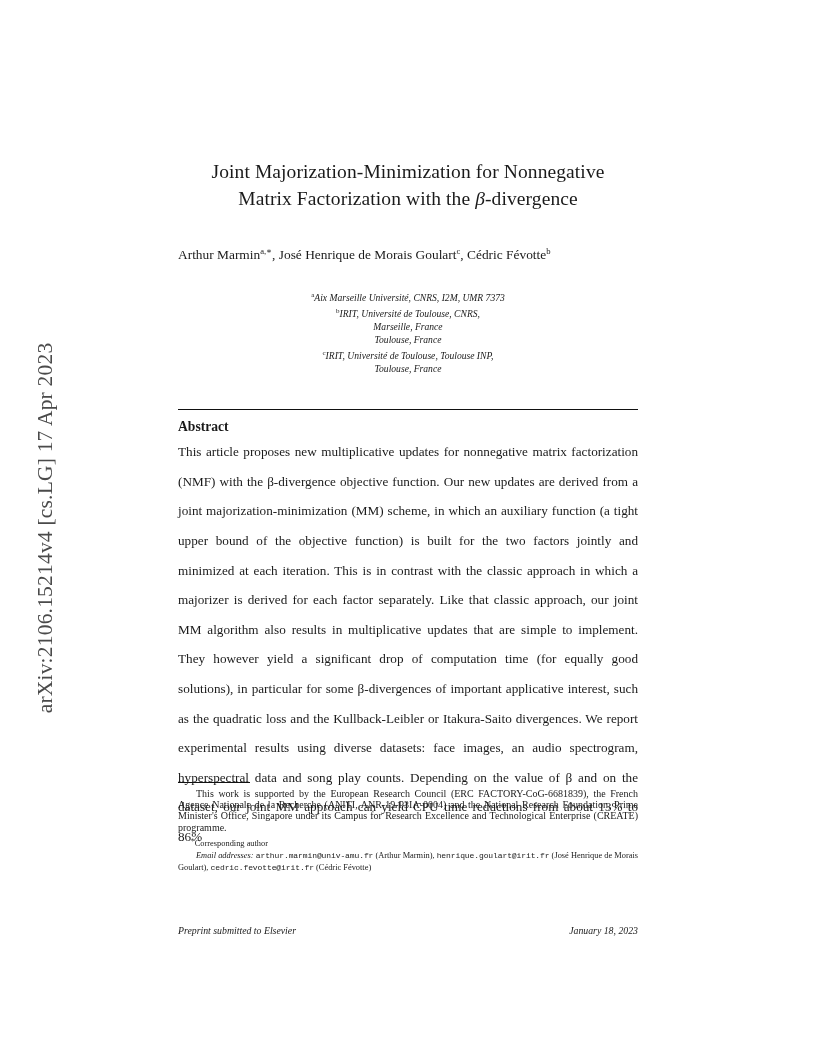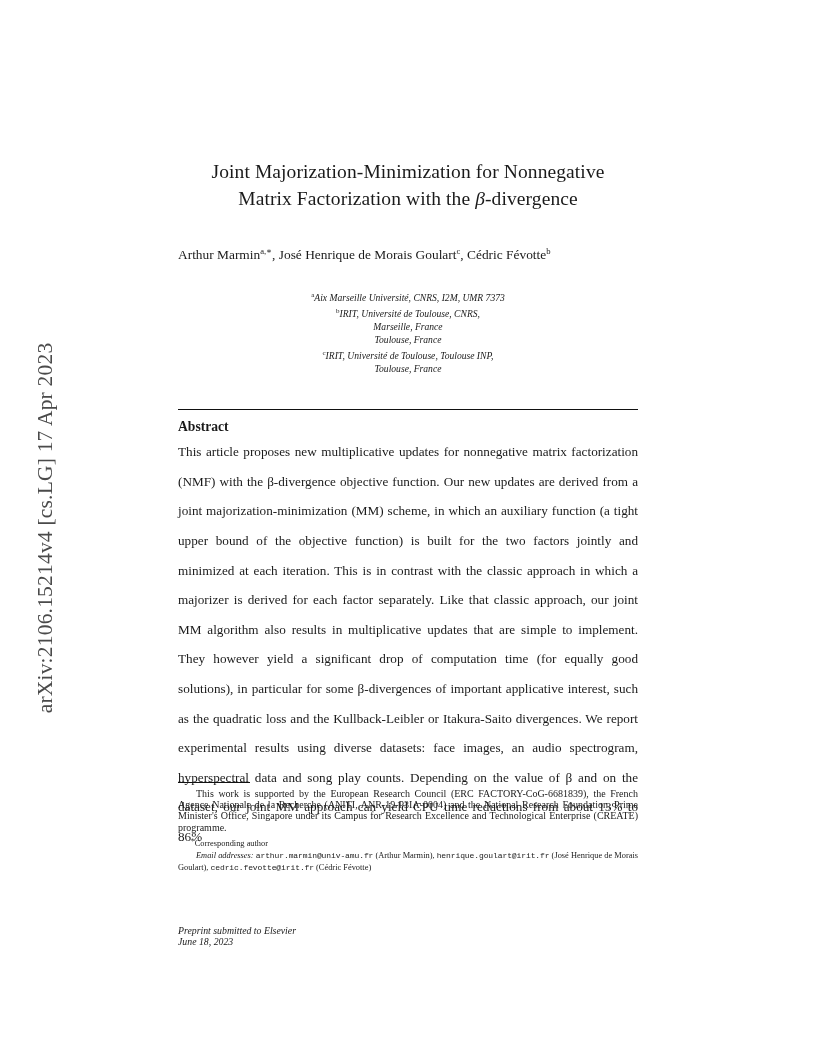--- a/index.html
+++ b/index.html
@@ -141,21 +141,20 @@
   
   .page-footer {
     position: absolute;
     left: 0;
     top: 925px;
     width: 460px;
     display: flex;
     justify-content: space-between;
     font-style: italic;
     font-size: 9.8px;
-    flex-direction: column;
   }
 </style>
 </head>
 <body>
 
 <div id="arxiv-stamp">
   <div class="stamp-text">arXiv:2106.15214v4  [cs.LG]  17 Apr 2023</div>
 </div>
 
 <div id="page-column">
@@ -184,16 +183,16 @@
 
   <div class="footnote-area">
     <div class="rule-footnote"></div>
     <div class="footnote-funding">This work is supported by the European Research Council (ERC FACTORY-CoG-6681839), the French Agence Nationale de la Recherche (ANITI, ANR-19-P3IA-0004) and the National Research Foundation, Prime Minister's Office, Singapore under its Campus for Research Excellence and Technological Enterprise (CREATE) programme.</div>
     <div class="footnote-corresponding"><sup>∗</sup><span>Corresponding author</span></div>
     <div class="footnote-emails"><span class="indent-first"></span><span class="em-label">Email addresses:</span> <span class="mono">arthur.marmin@univ-amu.fr</span> <span>(Arthur Marmin),</span> <span class="mono">henrique.goulart@irit.fr</span> <span>(José Henrique de Morais Goulart),</span> <span class="mono">cedric.fevotte@irit.fr</span> <span>(Cédric Févotte)</span></div>
   </div>
 
   <div class="page-footer">
     <span>Preprint submitted to Elsevier</span>
-    <span>June 18, 2023</span>
+    <span>January 18, 2023</span>
   </div>
 
 </div>
 
 </body></html>

